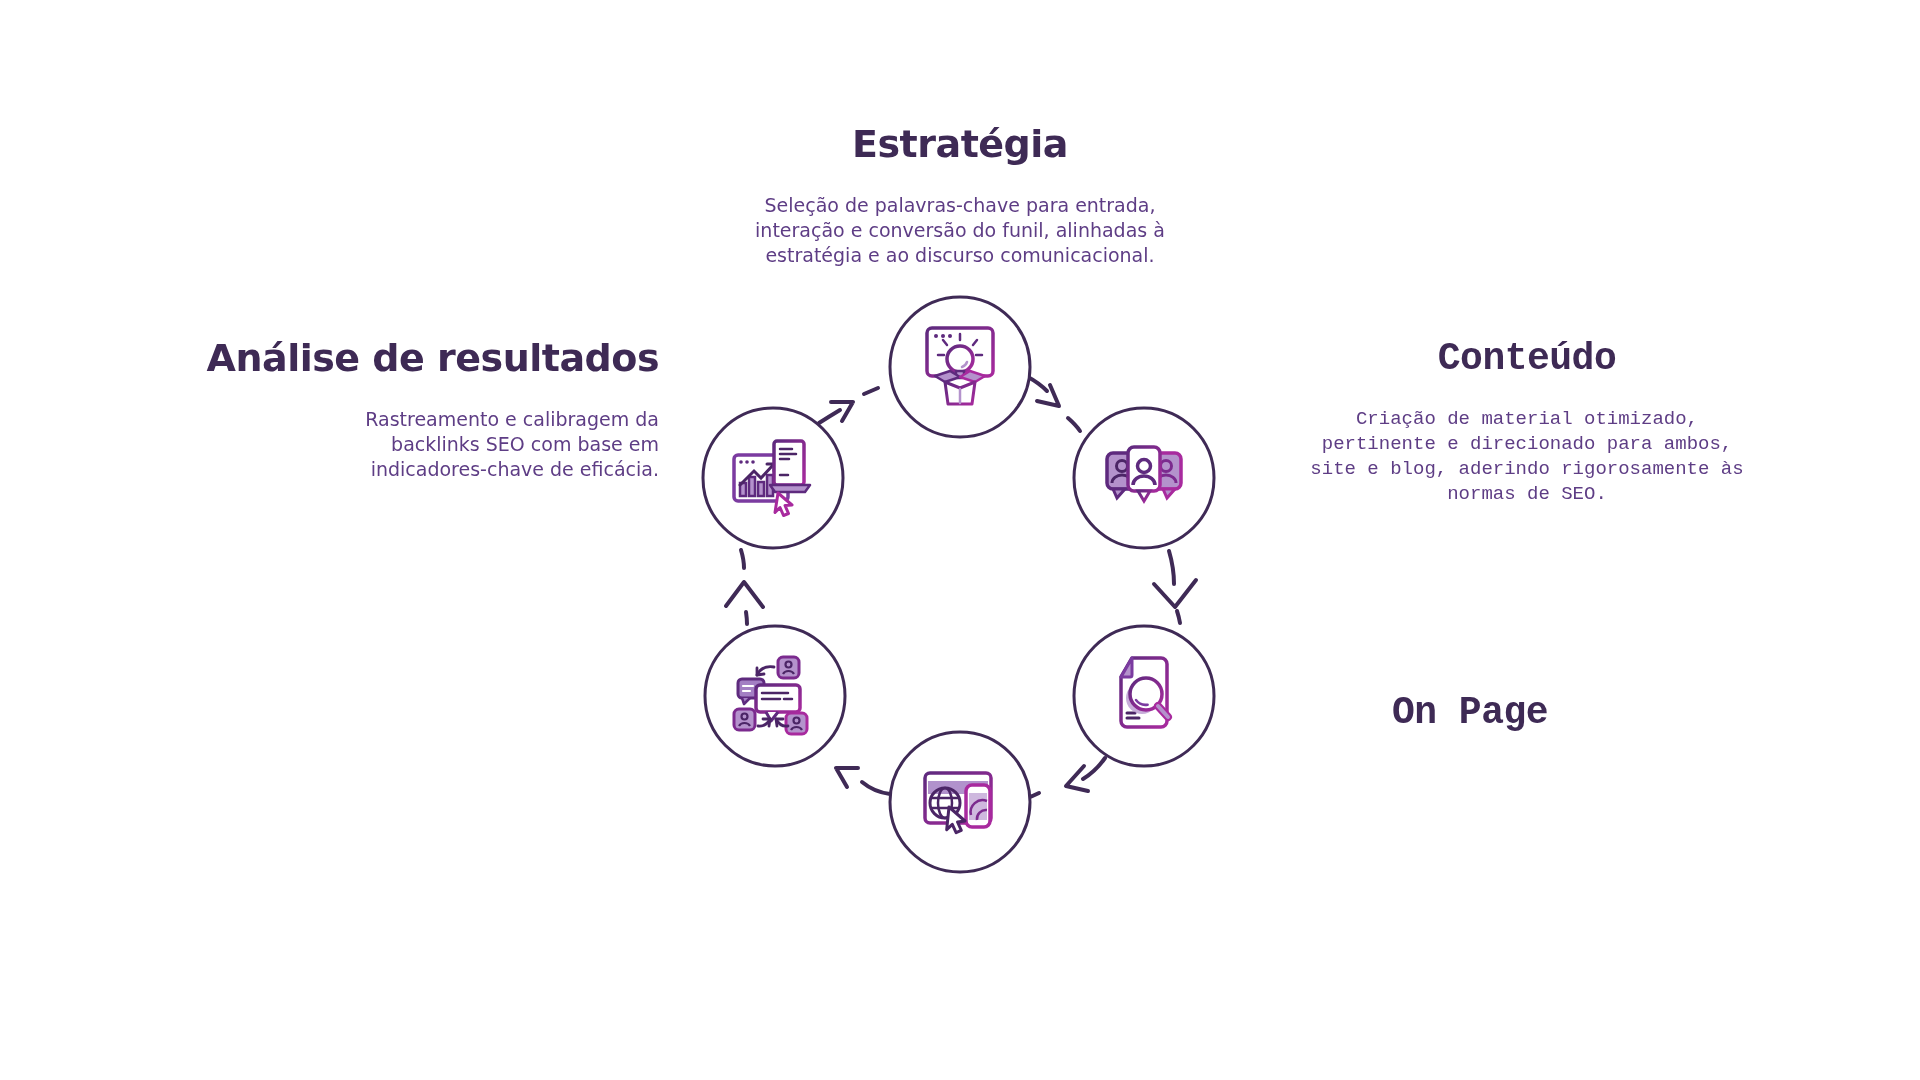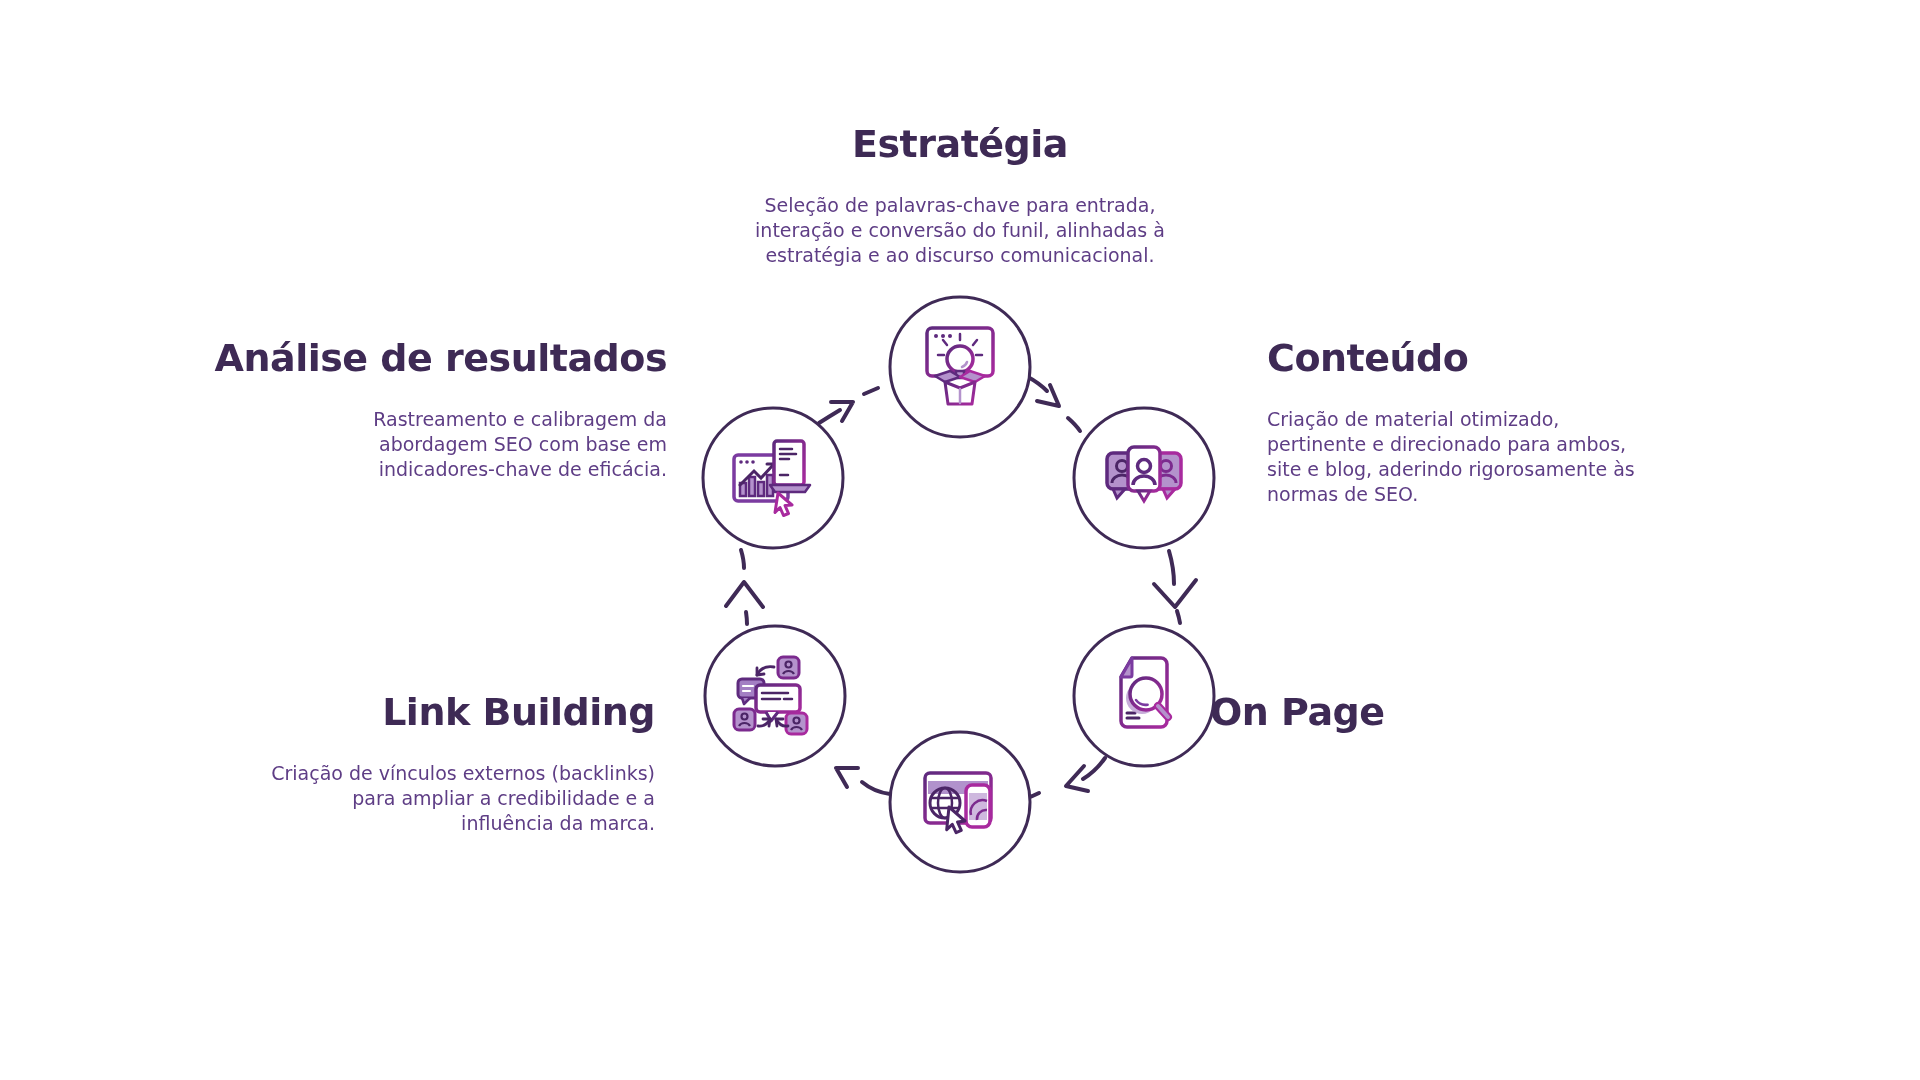--- a/index.html
+++ b/index.html
@@ -11,23 +11,23 @@
   .step h2{
     margin:0;font-size:38px;font-weight:800;letter-spacing:-0.5px;
     color:#3e2a55;line-height:1.1;
   }
   .step p{
     margin:27px 0 0;font-size:19px;line-height:1.32;color:#5e3d85;
     white-space:pre-line;
   }
   .step-center{text-align:center;}
   .step-right{text-align:right;}
-  .step-left{text-align:left;}
+  .step-left{text-align:center;font-family:Liberation Mono, monospace;}
   #estrategia{left:610px;top:124px;width:700px;}
-  #analise{left:147px;top:338px;width:520px;text-align:right;}
+  #analise{left:139px;top:338px;width:520px;text-align:right;}
   #conteudo{left:1267px;top:338px;width:520px;}
   #linkbuilding{left:135px;top:692px;width:520px;}
   #onpage{left:1210px;top:692px;width:520px;}
   #desenvolvimento{left:610px;top:900px;width:700px;}
   .cycle{position:absolute;left:560px;top:250px;}
 </style>
 </head>
 <body>
 
 <div class="canvas">
@@ -35,38 +35,32 @@
   <section class="step step-center" id="estrategia">
     <h2>Estratégia</h2>
     <p>Seleção de palavras-chave para entrada,
 interação e conversão do funil, alinhadas à
 estratégia e ao discurso comunicacional.</p>
   </section>
 
   <section class="step step-right" id="analise">
     <h2>Análise de resultados</h2>
     <p>Rastreamento e calibragem da
-abordagem SEO com base em
+backlinks SEO com base em
 indicadores-chave de eficácia.</p>
   </section>
 
   <section class="step step-left" id="conteudo">
     <h2>Conteúdo</h2>
     <p>Criação de material otimizado,
 pertinente e direcionado para ambos,
 site e blog, aderindo rigorosamente às
 normas de SEO.</p>
   </section>
 
-  <section class="step step-right" id="linkbuilding">
-    <h2>Link Building</h2>
-    <p>Criação de vínculos externos (backlinks)
-para ampliar a credibilidade e a
-influência da marca.</p>
-  </section>
 
   <section class="step step-left" id="onpage">
     <h2>On Page</h2>
   </section>
 
   <section class="step step-center" id="desenvolvimento">
   </section>
 
   <svg class="cycle" width="800" height="670" viewBox="0 0 800 670">
     <defs>

